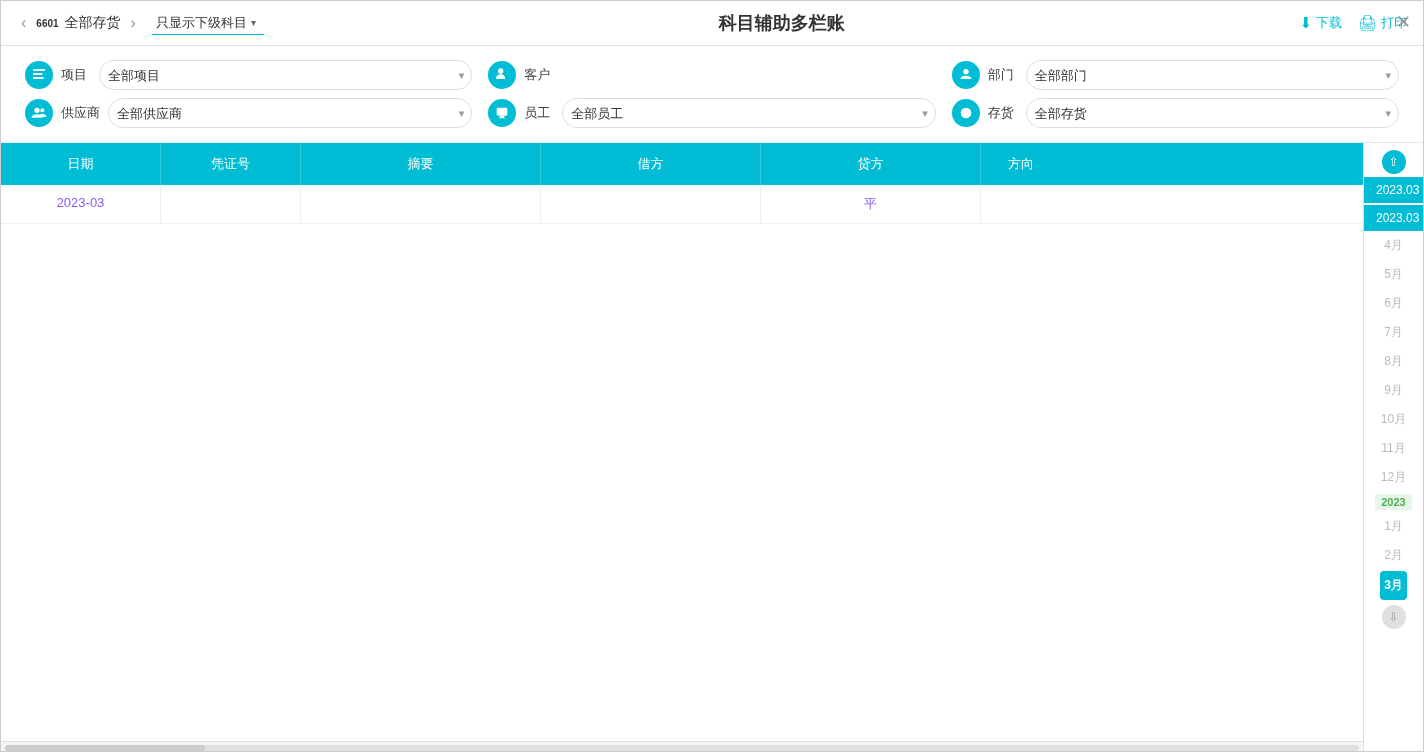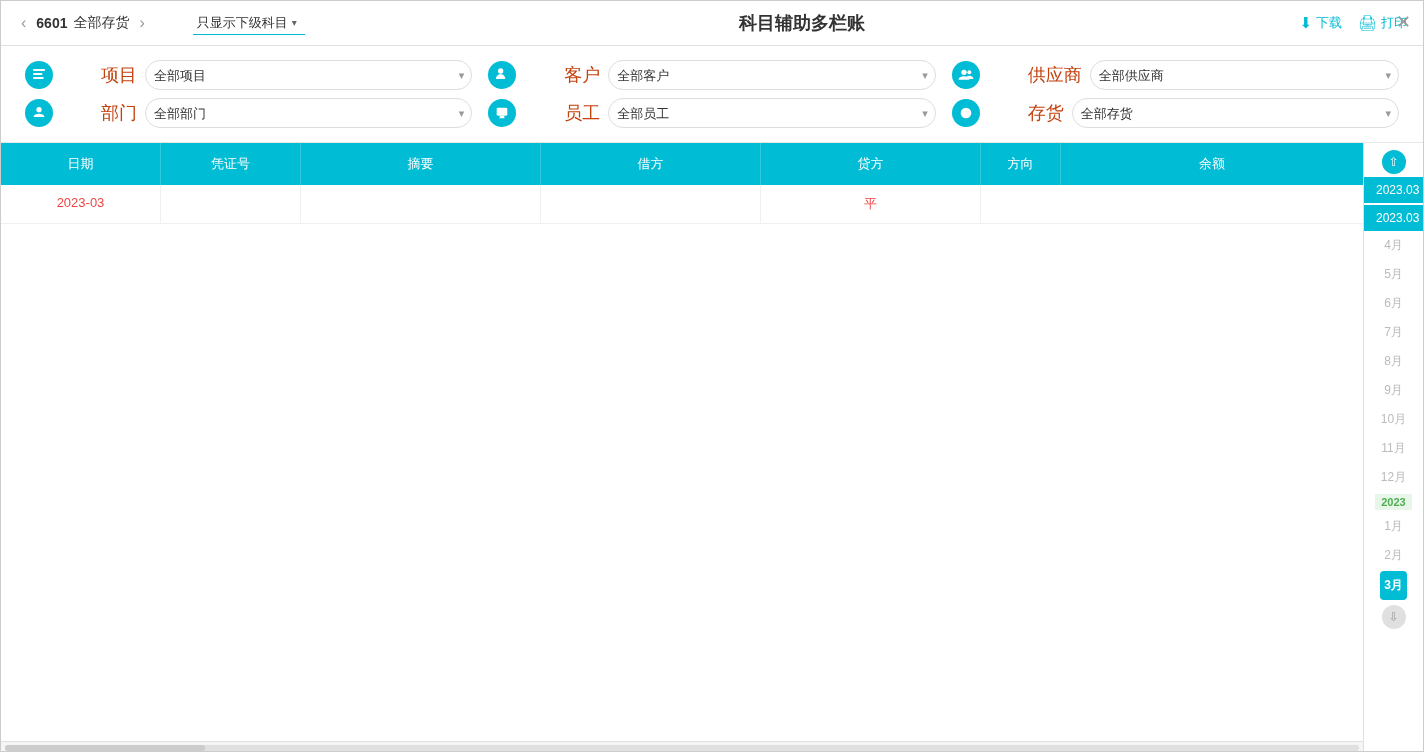--- a/index.html
+++ b/index.html
@@ -3,42 +3,42 @@
   <meta charset="utf-8">
   <style>
     * { box-sizing: border-box; margin: 0; padding: 0; }
     body { font-family: "Microsoft YaHei", "PingFang SC", sans-serif; font-size: 13px; background: #f0f0f0; }
     .window { width: 1424px; height: 752px; background: #fff; position: relative; overflow: hidden; border: 1px solid #ccc; }
     
     
     .header { display: flex; align-items: center; padding: 10px 16px; border-bottom: 1px solid #e0e0e0; background: #fff; gap: 12px; }
     .header-nav { display: flex; align-items: center; gap: 6px; }
     .nav-btn { background: none; border: none; cursor: pointer; color: #999; font-size: 16px; padding: 2px 4px; }
-    .account-code { font-size: 14px; font-weight: bold; color: #333; }
-    .filter-dropdown-header { display: flex; align-items: center; gap: 4px; border-bottom: 1px solid #00bcd4; color: #333; padding: 2px 8px 2px 4px; cursor: pointer; margin-left: 32px; }
+    .account-code { font-size: 10px; font-weight: bold; color: #333; }
+    .filter-dropdown-header { display: flex; align-items: center; gap: 4px; border-bottom: 1px solid #00bcd4; color: #333; padding: 2px 8px 2px 4px; cursor: pointer; }
     .filter-dropdown-header .arrow { color: #666; font-size: 10px; }
     .page-title { flex: 1; text-align: center; font-size: 18px; font-weight: bold; color: #333; }
     .header-actions { display: flex; align-items: center; gap: 16px; }
     .action-btn { display: flex; align-items: center; gap: 4px; color: #00bcd4; cursor: pointer; background: none; border: none; font-size: 13px; }
     .close-btn { background: none; border: none; cursor: pointer; color: #999; font-size: 18px; position: absolute; right: 12px; top: 10px; }
 
     
     .filter-bar { display: grid; grid-template-columns: repeat(3, 1fr); gap: 0; padding: 10px 16px; border-bottom: 1px solid #e8e8e8; background: #fff; }
     .filter-item { display: flex; align-items: center; gap: 8px; padding: 4px 8px; }
     .filter-icon { width: 28px; height: 28px; border-radius: 50%; display: flex; align-items: center; justify-content: center; color: white; font-size: 14px; flex-shrink: 0; }
     .filter-icon.teal { background: #00bcd4; }
-    .filter-label { color: #c2410c; font-size: 18px; min-width: 30px; margin-left: 40px; }
+    .filter-label { color: #404040; font-size: 13px; min-width: 30px; }
     .filter-select-wrapper { flex: 1; position: relative; }
     .filter-select-wrapper select { width: 100%; border: 1px solid #ddd; border-radius: 15px; padding: 4px 24px 4px 8px; font-size: 13px; color: #333; background: #fff; height: 30px; cursor: pointer; appearance: none; -webkit-appearance: none; }
     .filter-select-wrapper::after { content: "▾"; position: absolute; right: 8px; top: 50%; transform: translateY(-50%); color: #999; pointer-events: none; font-size: 11px; }
     .table-header { display: grid; grid-template-columns: 160px 140px 240px 220px 220px 80px 1fr; background: #00bcd4; color: white; }
     .th { padding: 12px 8px; text-align: center; font-size: 13px; font-weight: normal; border-right: 1px solid rgba(255,255,255,0.2); }
     .th:last-child { border-right: none; }
     .table-row { display: grid; grid-template-columns: 160px 140px 240px 220px 220px 80px 1fr; border-bottom: 1px solid #f0f0f0; }
-    .td { padding: 10px 8px; text-align: center; font-size: 13px; color: #ef4444; border-right: 1px solid #f0f0f0; }
+    .td { padding: 10px 8px; text-align: center; font-size: 13px; color: #8b5cf6; border-right: 1px solid #f0f0f0; }
     .td:last-child { border-right: none; }
     .td.left { text-align: left; }
     
     
     .h-scrollbar { height: 12px; background: #f5f5f5; border-top: 1px solid #e0e0e0; display: flex; align-items: center; padding: 0 4px; }
     .h-scroll-track { flex: 1; height: 6px; background: #e0e0e0; border-radius: 3px; position: relative; }
     .h-scroll-thumb { width: 200px; height: 6px; background: #ccc; border-radius: 3px; position: absolute; left: 0; }
 
     
     .timeline-panel { width: 60px; background: #fff; border-left: 1px solid #e0e0e0; display: flex; flex-direction: column; align-items: center; padding: 4px 0; overflow-y: auto; position: relative; }
@@ -97,54 +97,49 @@
         </select>
       </div>
     </div>
     <div class="filter-item">
       <div class="filter-icon teal">
         <svg width="16" height="16" viewBox="0 0 24 24" fill="white">
             <path d="M10 10a4 4 0 1 0 0-8 4 4 0 0 0 0 8zm-7 8c0-3.87 3.13-7 7-7s7 3.13 7 7H3z"></path>
           </svg>
       </div>
       <span class="filter-label">客户</span>
-      <div class="filter-select-wrapper">
-        <select>
-          <option>全部客户</option>
-        </select>
-      </div>
-    </div>
+    </div>
+    <div class="filter-item">
+      <div class="filter-icon teal">
+        <svg width="16" height="16" viewBox="0 0 24 24" fill="white">
+            <circle cx="12" cy="7" r="4"></circle>
+            <path d="M12 13c-5 0-8 2.5-8 4v1h16v-1c0-1.5-3-4-8-4z"></path>
+          </svg>
+      </div>
+      <span class="filter-label">部门</span>
+      <div class="filter-select-wrapper">
+        <select>
+          <option>全部部门</option>
+        </select>
+      </div>
+    </div>
+
     <div class="filter-item">
       <div class="filter-icon teal">
         <svg width="16" height="16" viewBox="0 0 24 24" fill="white">
             <circle cx="9" cy="8" r="4"></circle>
             <path d="M9 14c-5 0-8 2.5-8 4v1h16v-1c0-1.5-3-4-8-4z"></path>
             <circle cx="17" cy="8" r="3"></circle>
             <path d="M17 13c-1.5 0-3 .5-4 1.3 1.5.8 2.5 2 2.5 3.7H23v-1c0-1.5-2.5-4-6-4z"></path>
           </svg>
       </div>
       <span class="filter-label">供应商</span>
       <div class="filter-select-wrapper">
         <select>
           <option>全部供应商</option>
-        </select>
-      </div>
-    </div>
-
-    <div class="filter-item">
-      <div class="filter-icon teal">
-        <svg width="16" height="16" viewBox="0 0 24 24" fill="white">
-            <circle cx="12" cy="7" r="4"></circle>
-            <path d="M12 13c-5 0-8 2.5-8 4v1h16v-1c0-1.5-3-4-8-4z"></path>
-          </svg>
-      </div>
-      <span class="filter-label">部门</span>
-      <div class="filter-select-wrapper">
-        <select>
-          <option>全部部门</option>
         </select>
       </div>
     </div>
     <div class="filter-item">
       <div class="filter-icon teal">
         <svg width="16" height="16" viewBox="0 0 24 24" fill="white">
             <rect x="4" y="4" width="16" height="12" rx="2"></rect>
             <path d="M8 20h8l-1-4H9z"></path>
           </svg>
       </div>
@@ -175,21 +170,20 @@
 
     <div style="flex:1; display:flex; flex-direction:column; overflow:hidden;">
 
       <div class="table-header">
         <div class="th">日期</div>
         <div class="th">凭证号</div>
         <div class="th">摘要</div>
         <div class="th">借方</div>
         <div class="th">贷方</div>
         <div class="th">方向</div>
-        <div class="th">余额</div>
       </div>
 
       <div style="flex:1; overflow-y:auto;">
         <div class="table-row">
           <div class="td">2023-03</div>
           <div class="td"></div>
           <div class="td"></div>
           <div class="td"></div>
           <div class="td">平</div>
           <div class="td"></div>

